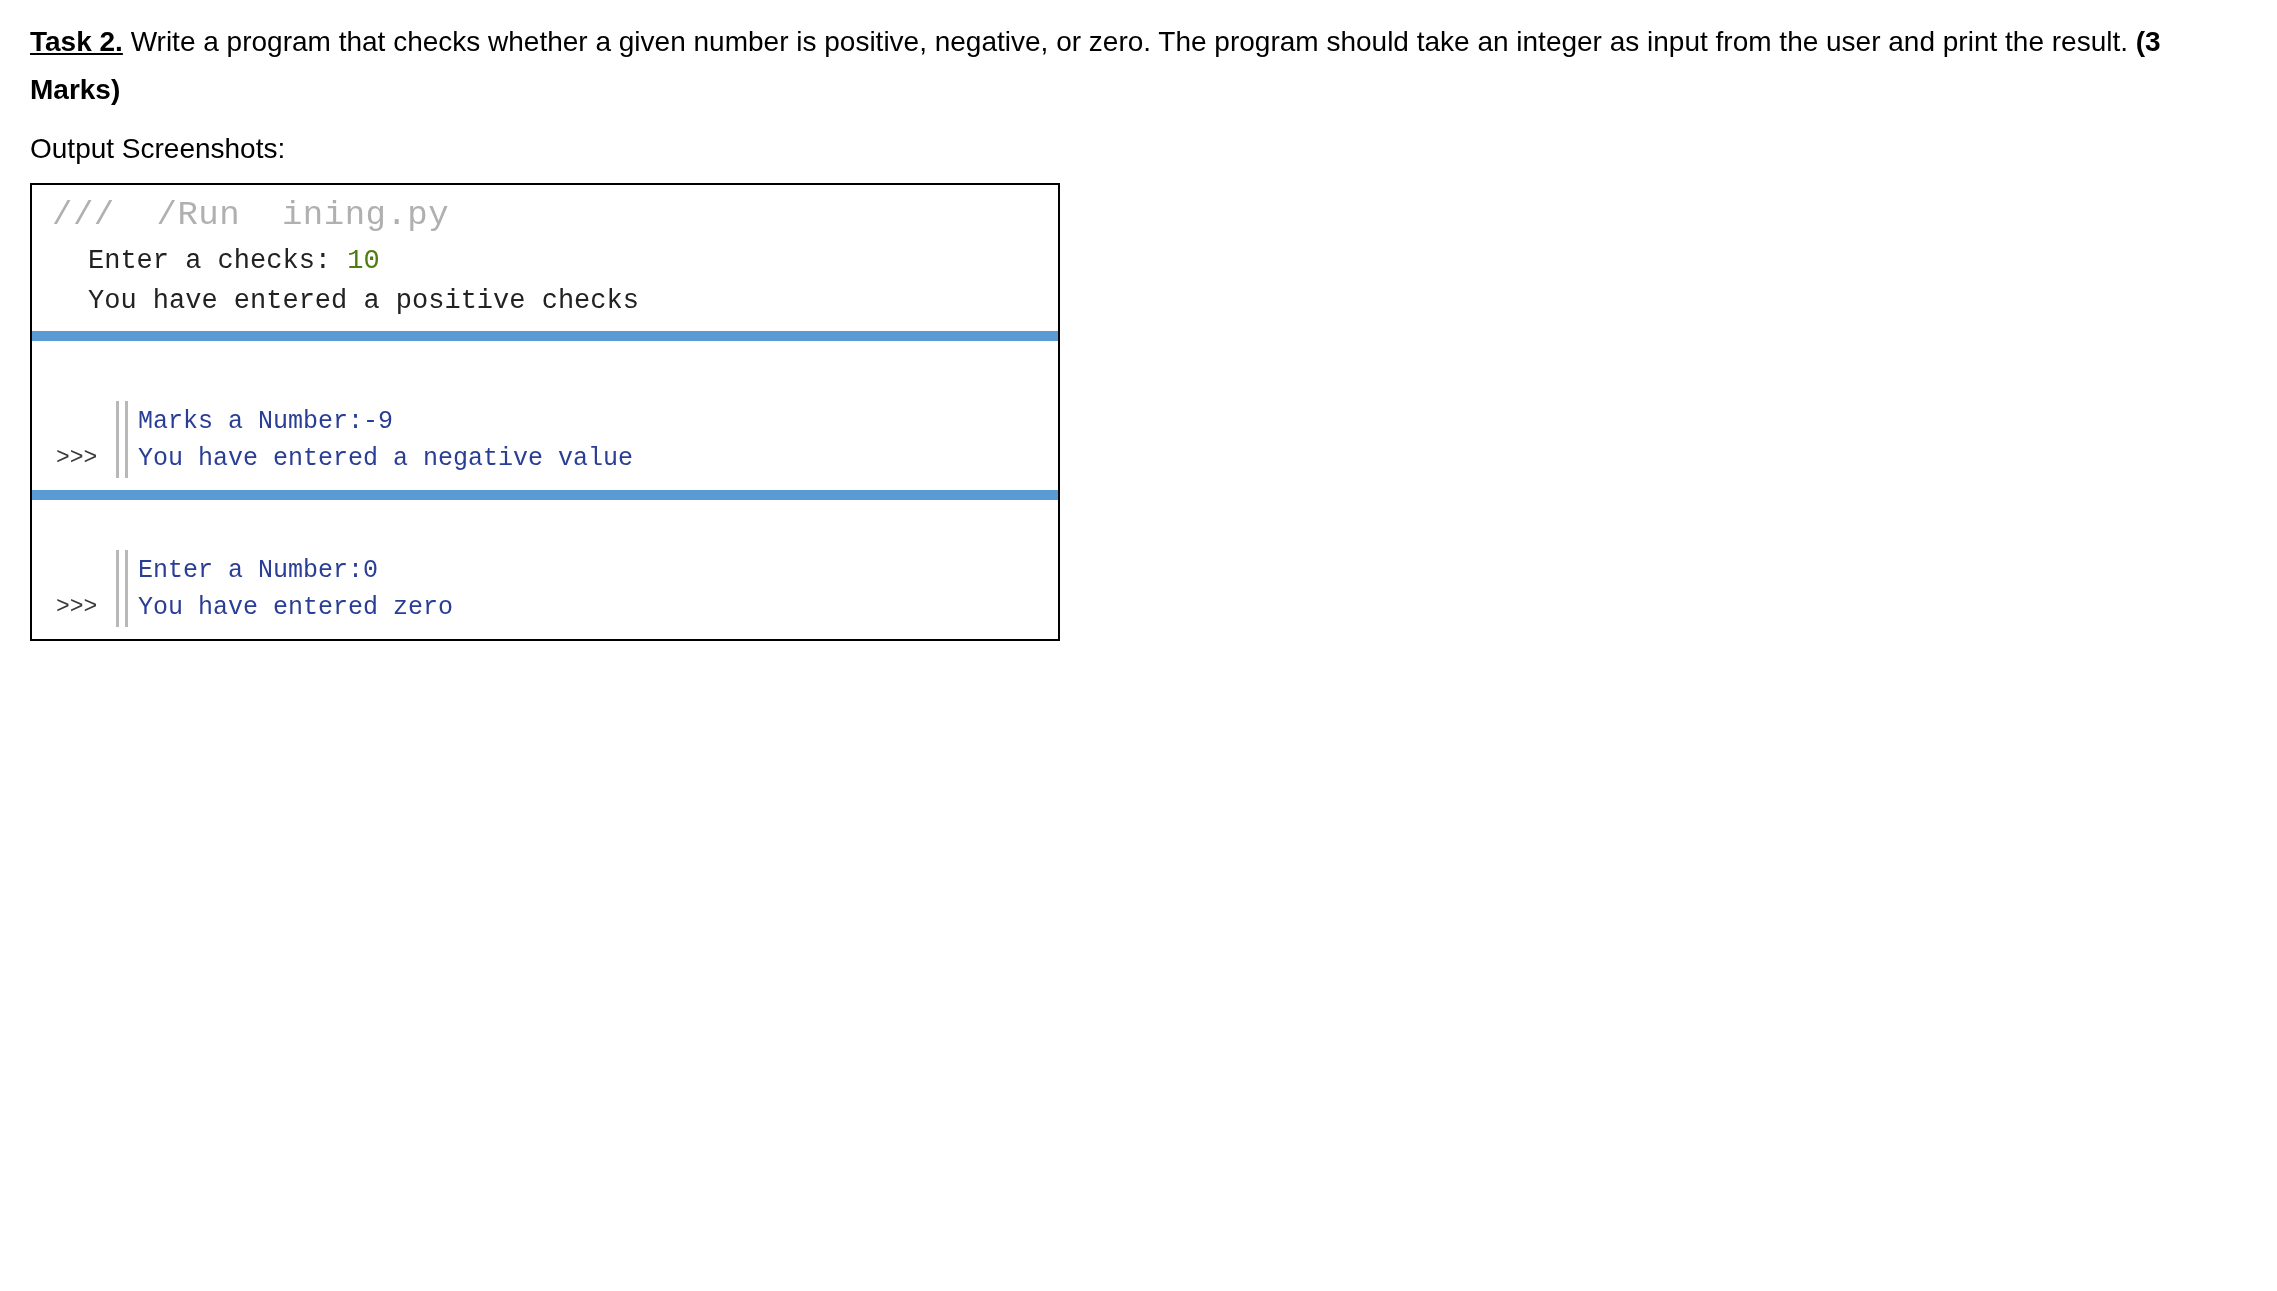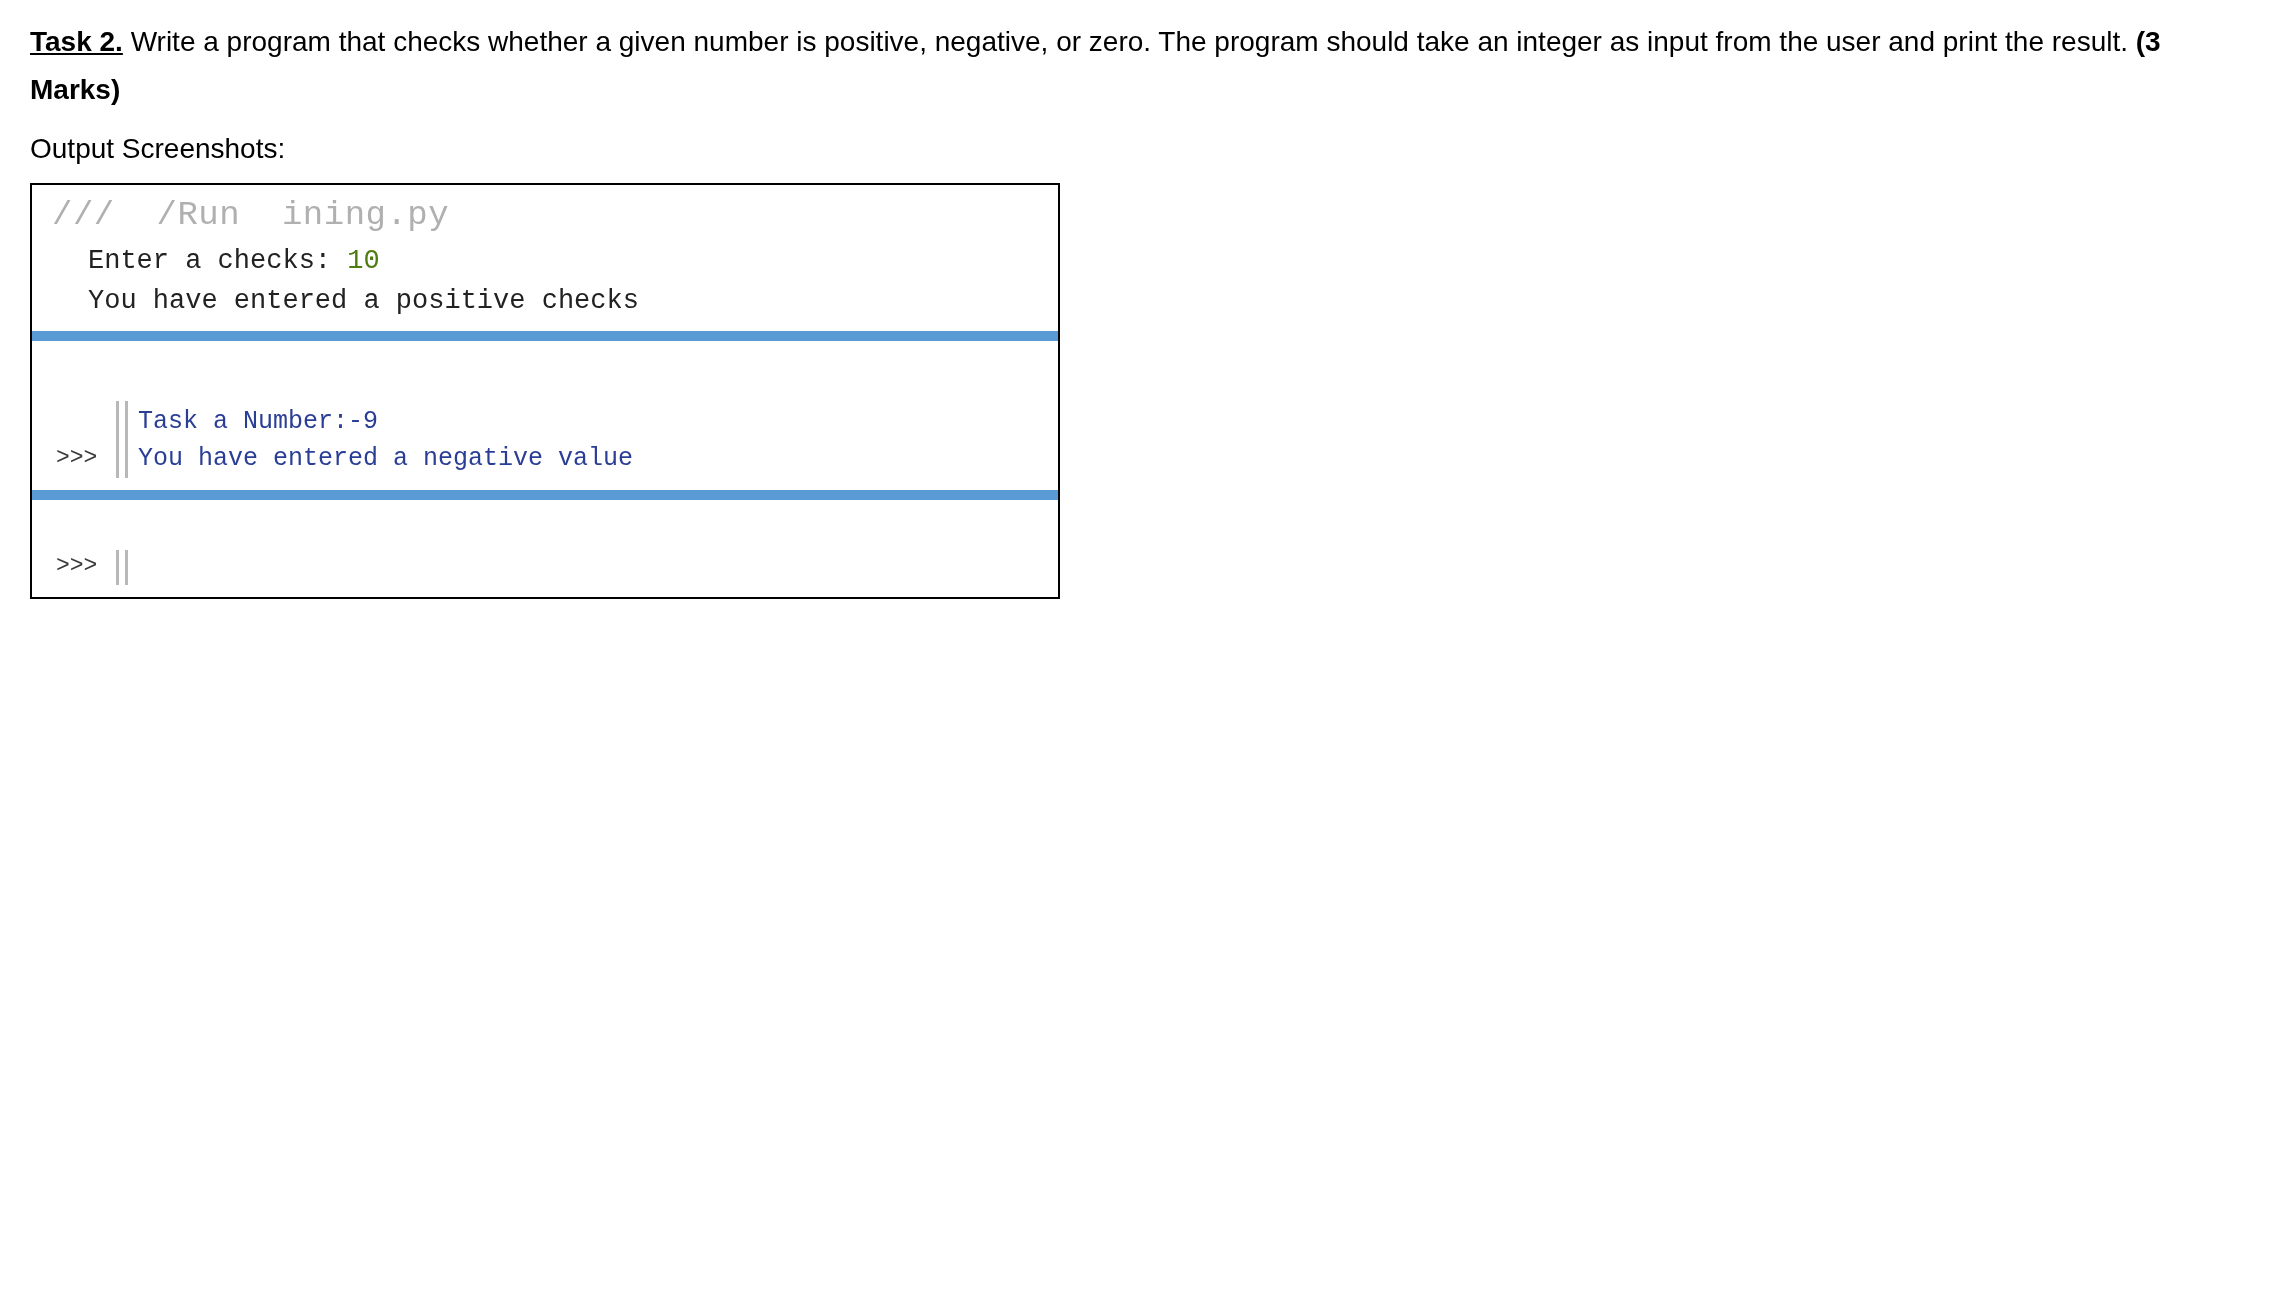--- a/index.html
+++ b/index.html
@@ -131,28 +131,30 @@
   </div>
 
   <div class="sep"></div>
 
   <div class="shot23 shot2-wrap">
     <div class="crop-marks">_    __</div>
     <div class="shot-inner">
       <div class="gutter">&gt;&gt;&gt;</div>
       <div class="vbar1"></div>
       <div class="vbar2"></div>
-      <div class="code-block"><span>Task a Number:-9</span>
+      <div class="code-block"><span>Marks a Number:-9</span>
 <span>You have entered a negative value</span></div>
     </div>
   </div>
 
   <div class="sep"></div>
 
   <div class="shot23" style="padding-top:50px;">
     <div class="shot-inner">
       <div class="gutter">&gt;&gt;&gt;</div>
       <div class="vbar1"></div>
       <div class="vbar2"></div>
+      <div class="code-block"><span>Enter a Number:0</span>
+<span>You have entered zero</span></div>
     </div>
   </div>
 
 </div>
 
 </body></html>

